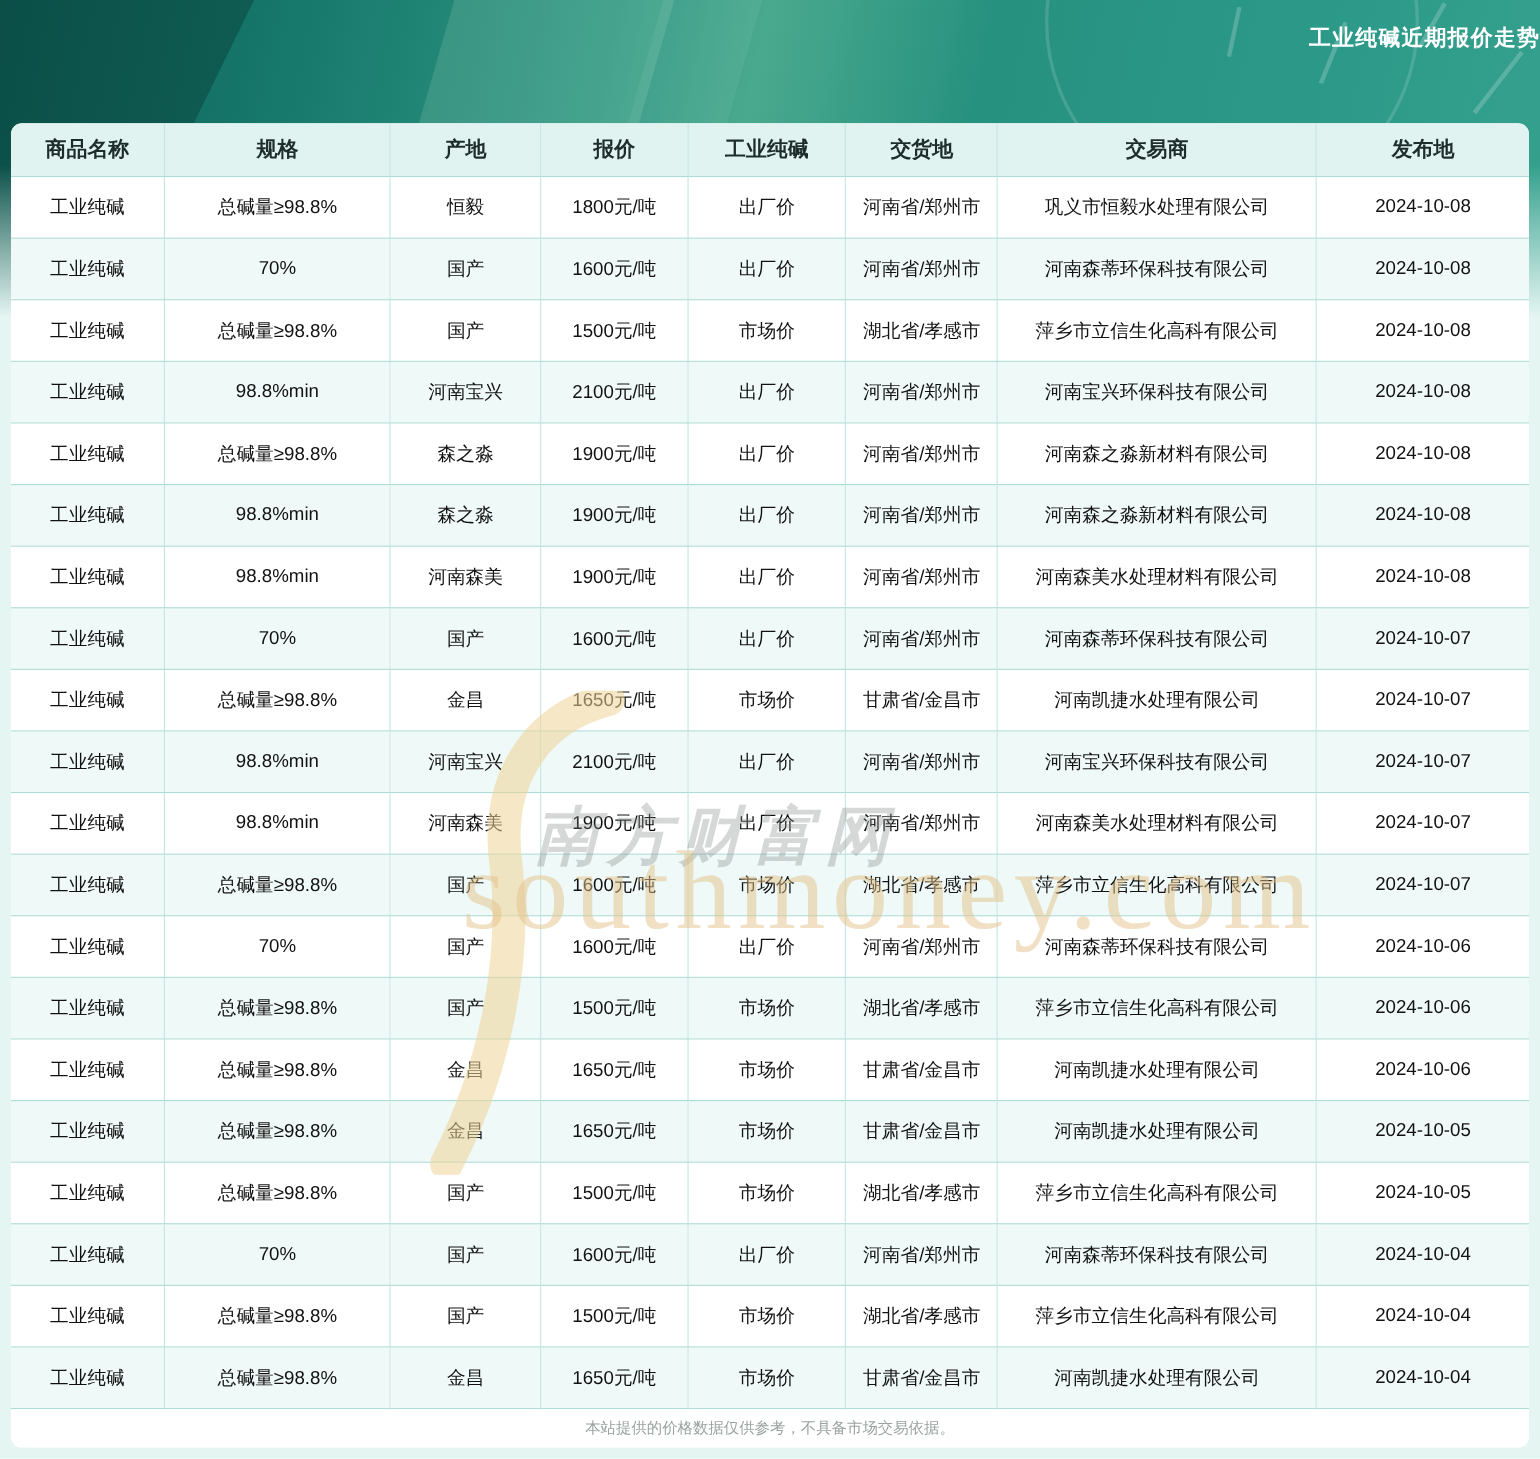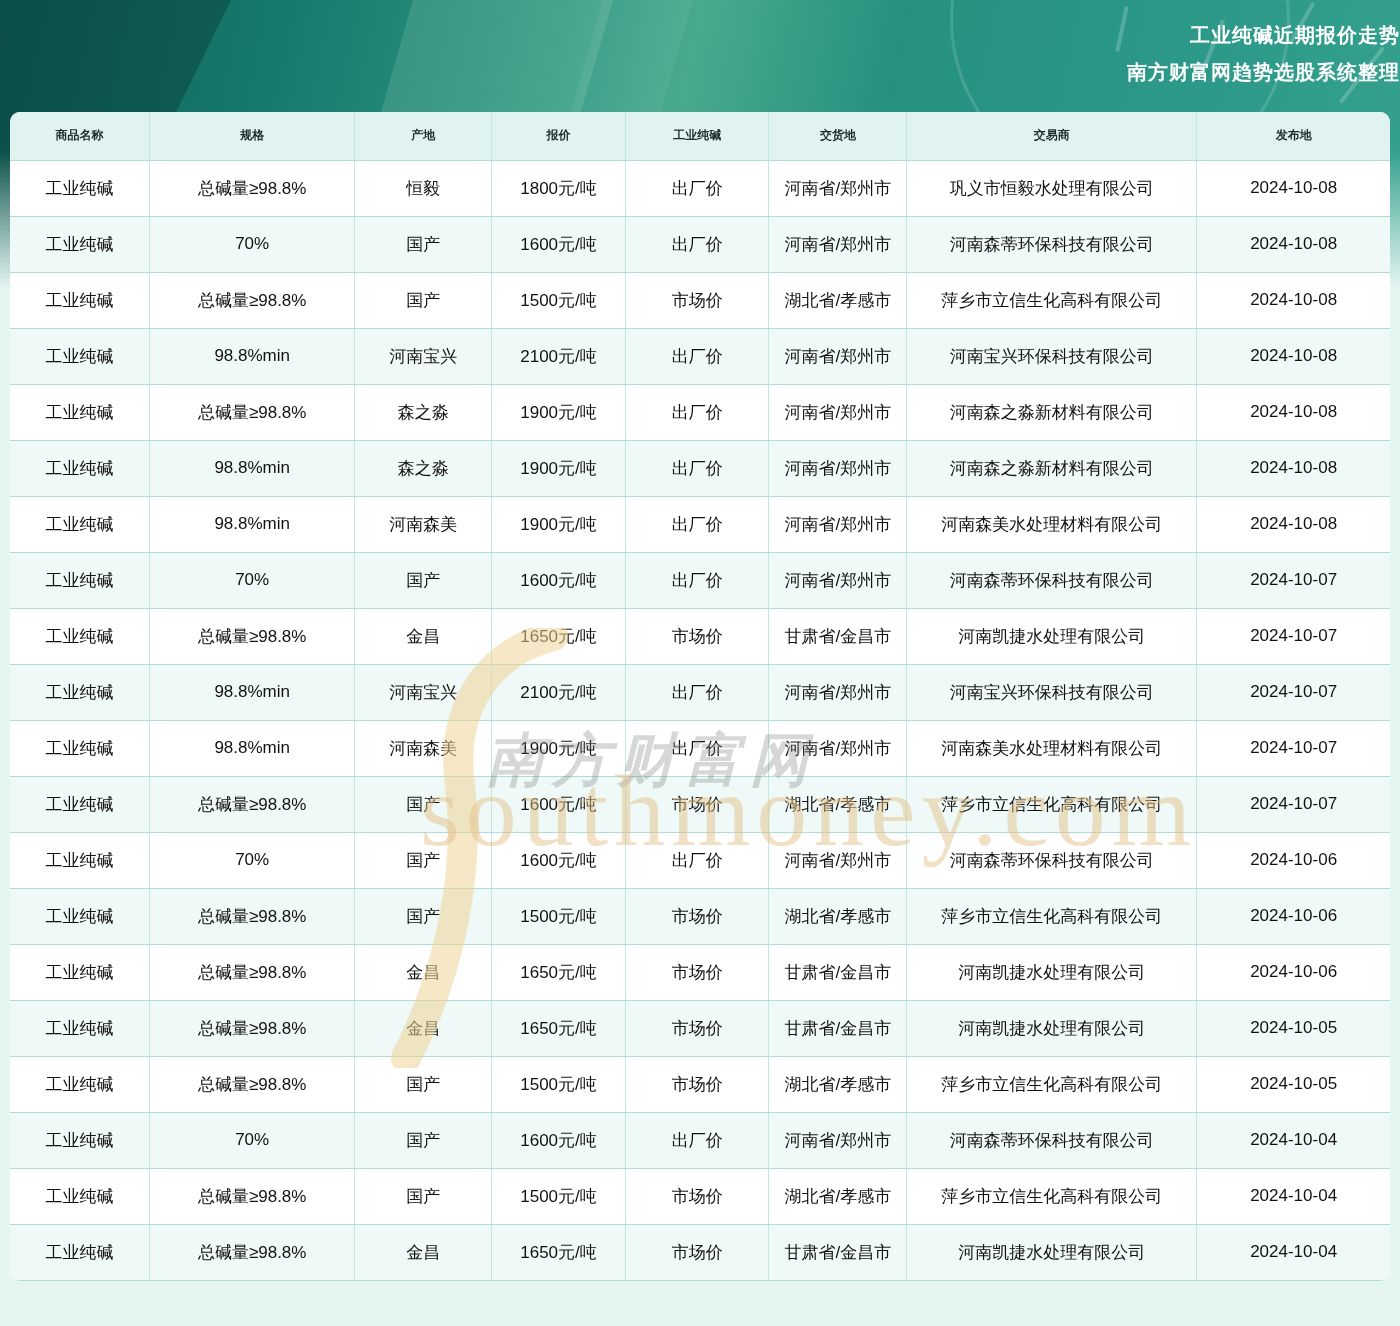--- a/index.html
+++ b/index.html
@@ -39,21 +39,21 @@
   .title-line + .title-line { margin-top:7px; }
 
   
   .table-wrap {
     position:absolute; top:112px; left:10px; width:1380px;
     border-radius:10px; overflow:hidden; z-index:1; background:#ffffff;
   }
   table { width:100%; border-collapse:collapse; table-layout:fixed; }
   thead th {
     height:48px; background:#e0f3f0; color:#1e2d2b;
-    font-size:12px; font-weight:600; text-align:center;
+    font-size:19px; font-weight:600; text-align:center;
     border-right:1px solid #c2e7e1; border-bottom:1px solid #aedcd6;
   }
   tbody td {
     height:56px; background:#ffffff; color:#121212;
     font-size:17px; font-weight:400; text-align:center;
     border-right:1px solid #c2e7e1; border-bottom:1px solid #aedcd6;
     overflow:hidden; white-space:nowrap;
   }
   thead th:last-child, tbody td:last-child { border-right:none; }
   tbody tr:nth-child(even) td { background:#eff9f7; }
@@ -95,21 +95,20 @@
     <div class="hero-ring"></div>
     <div class="hero-tick t1"></div>
     <div class="hero-tick t2"></div>
     <div class="hero-tick t3"></div>
     <div class="hero-tick t4"></div>
     <div class="hero-fade"></div>
   </div>
 
   <div class="title-block">
     <div class="title-line">工业纯碱近期报价走势</div>
-    <div class="title-line">南方财富网趋势选股系统整理</div>
   </div>
 
   <div class="table-wrap">
     <table>
       <thead>
         <tr id="header-row">
             <th class="c0">商品名称</th>
             <th class="c1">规格</th>
             <th class="c2">产地</th>
             <th class="c3">报价</th>
@@ -315,20 +314,21 @@
             <td class="c1">总碱量≥98.8%</td>
             <td class="c2">金昌</td>
             <td class="c3">1650元/吨</td>
             <td class="c4">市场价</td>
             <td class="c5">甘肃省/金昌市</td>
             <td class="c6">河南凯捷水处理有限公司</td>
             <td class="c7">2024-10-04</td>
           </tr>
         </tbody>
     </table>
+    <div class="table-footer">本站提供的价格数据仅供参考，不具备市场交易依据。</div>
   </div>
 
   <div class="watermark">
     <svg class="wm-swoosh" width="200" height="440" viewBox="0 0 200 440">
       <path d="M165,8 C95,26 62,86 72,158 C82,240 64,340 18,430" fill="none" stroke="rgba(238,211,152,0.55)" stroke-width="30" stroke-linecap="round"></path>
     </svg>
     <div class="wm-cn">南方财富网</div>
     <div class="wm-en">southmoney.com</div>
   </div>
 

